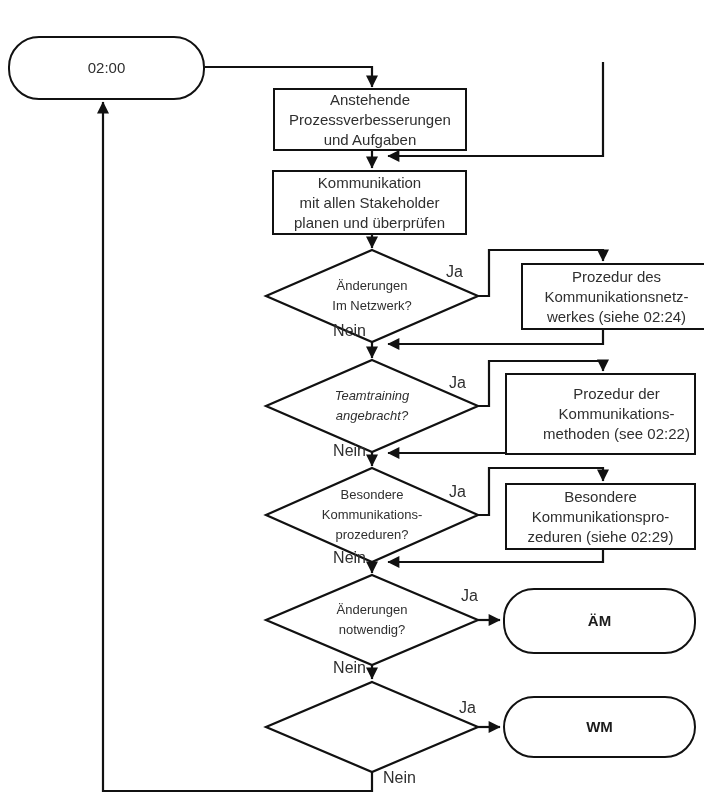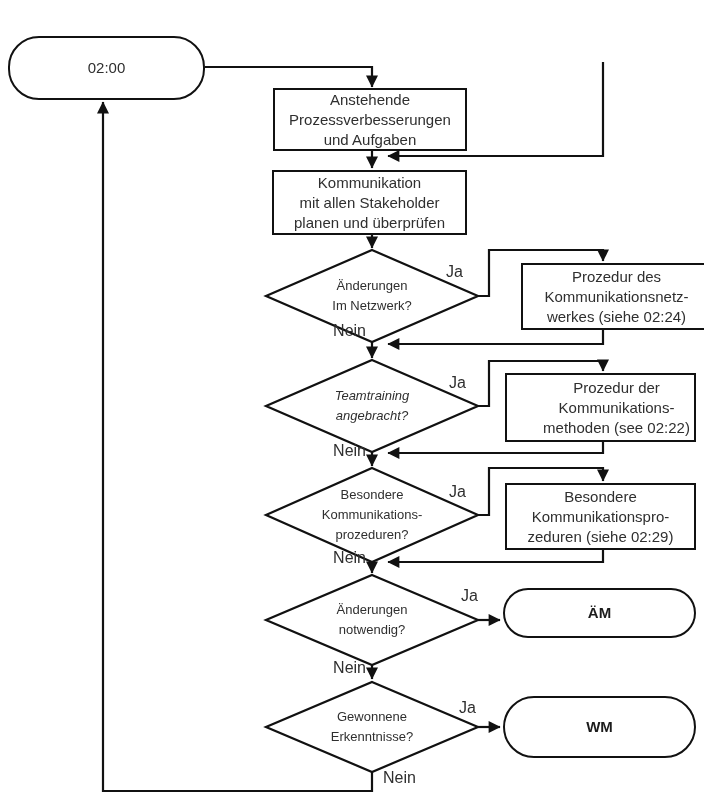--- a/index.html
+++ b/index.html
@@ -112,51 +112,49 @@
 mit allen Stakeholder
 planen und überprüfen</span>
   </div>
 
   <div class="node" style="left:505px; top:263px; width:191px; height:67px;margin-left:16px;">
     <span class="prelines">Prozedur des
 Kommunikationsnetz-
 werkes  (siehe 02:24)</span>
   </div>
 
-  <div class="node" style="left:505px; top:373px; width:191px; height:69px;padding-left:32px;">
+  <div class="node" style="left:505px; top:373px; width:191px; height:82px;padding-left:32px;">
     <span class="prelines">Prozedur der
 Kommunikations-
 methoden  (see 02:22)</span>
   </div>
 
   <div class="node" style="left:505px; top:483px; width:191px; height:67px;">
     <span class="prelines">Besondere
 Kommunikationspro-
 zeduren  (siehe 02:29)</span>
   </div>
 
-  <div class="node terminator bold" style="left:503px; top:588px; width:193px; height:50px;">
+  <div class="node terminator bold" style="left:503px; top:588px; width:193px; height:66px;">
     <span>ÄM</span>
   </div>
 
   <div class="node terminator bold" style="left:503px; top:696px; width:193px; height:62px;">
     <span>WM</span>
   </div>
 
   <div class="dtext prelines" style="left:287px; top:276px; width:170px;">Änderungen
 Im Netzwerk?</div>
   <div class="dtext prelines" style="left:287px; top:386px; width:170px;font-style:italic;">Teamtraining
 angebracht?</div>
   <div class="dtext prelines" style="left:287px; top:485px; width:170px;">Besondere
 Kommunikations-
 prozeduren?</div>
   <div class="dtext prelines" style="left:287px; top:600px; width:170px;">Änderungen
 notwendig?</div>
-  <div class="dtext prelines" style="left:287px; top:707px; width:170px;">Gewonnene
-Erkenntnisse?</div>
 
   <div class="branch-label" style="left:446px; top:262px;">Ja</div>
   <div class="branch-label nein" style="left:296px; top:321px; width:70px;">Nein</div>
 
   <div class="branch-label" style="left:449px; top:373px;">Ja</div>
   <div class="branch-label nein" style="left:296px; top:441px; width:70px;">Nein</div>
 
   <div class="branch-label" style="left:449px; top:482px;">Ja</div>
   <div class="branch-label nein" style="left:296px; top:548px; width:70px;">Nein</div>
 

